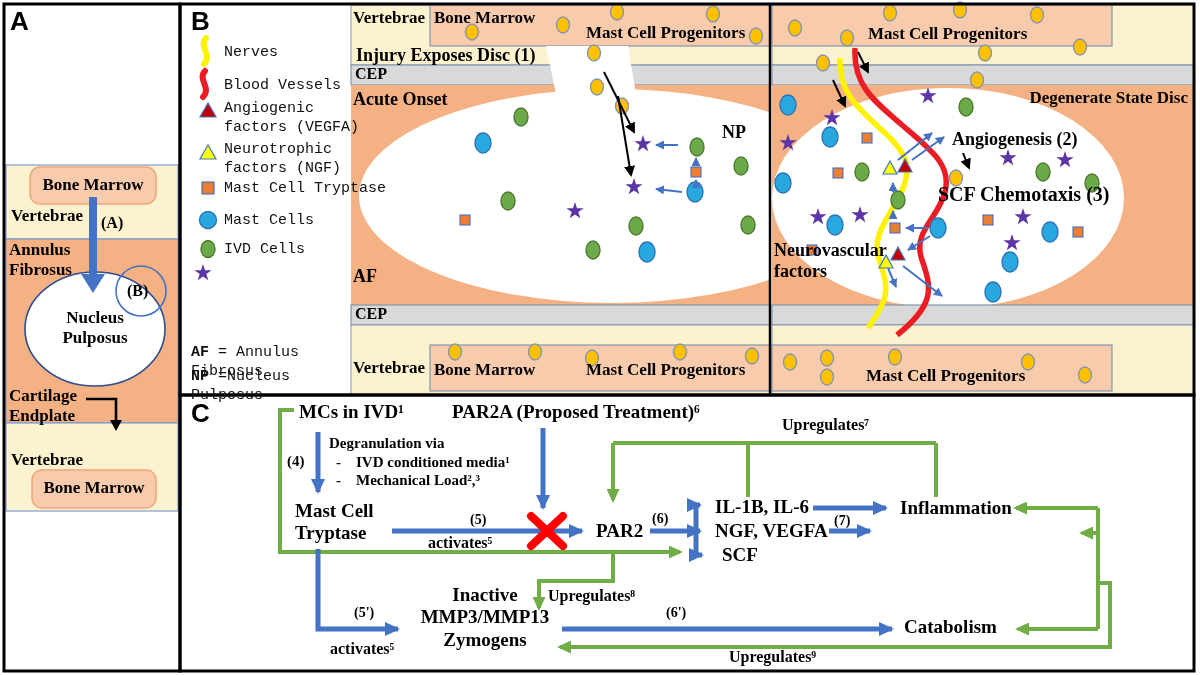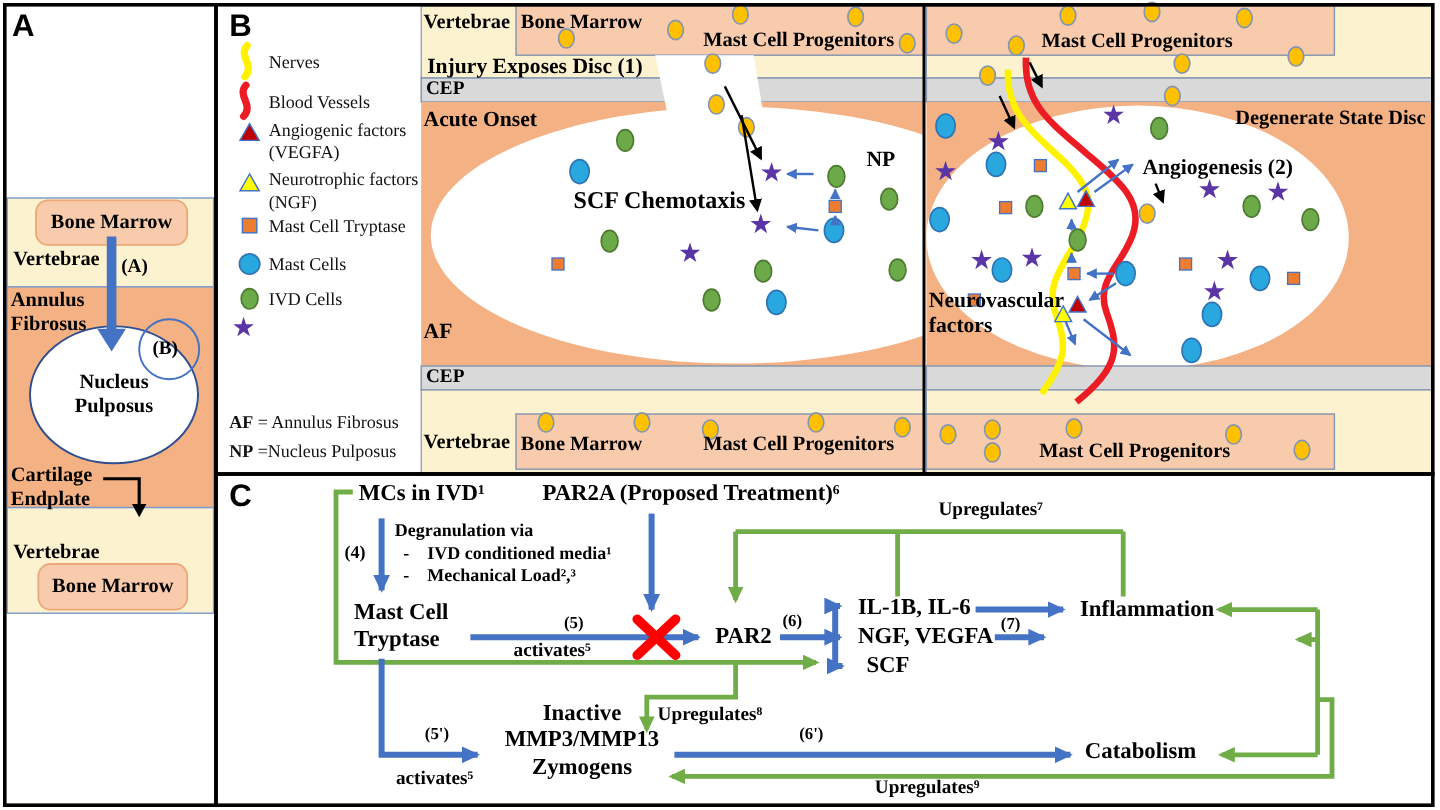--- a/index.html
+++ b/index.html
@@ -4,21 +4,21 @@
 <style>
   html,body{margin:0;padding:0;background:#fff;}
   #fig{position:relative;width:1200px;height:675px;background:#fff;overflow:hidden;}
   #gfx{position:absolute;left:0;top:0;}
   .t{position:absolute;font-family:"Liberation Serif",serif;font-weight:700;color:#000;white-space:pre-line;line-height:1.15;}
   .pre{white-space:pre;}
   .s14{font-size:14px}.s15{font-size:15px}.s16{font-size:16px}.s17{font-size:17px}
   .s18{font-size:18px}.s19{font-size:19px;line-height:1.18}.s20{font-size:20px}
   .ctr{text-align:center}.rt{text-align:right}
   .pl{position:absolute;font-family:"Liberation Sans",sans-serif;font-weight:700;font-size:26px;color:#000;}
-  .leg{position:absolute;font-family:Liberation Serif, serif;font-weight:400;font-size:15px;color:#111;line-height:1.25;}
+  .leg{position:absolute;font-family:Liberation Mono, monospace;font-weight:400;font-size:15px;color:#111;line-height:1.25;}
   .leg b{font-weight:700;}
 </style>
 </head>
 <body>
 
 <div id="fig">
 
 <svg id="gfx" width="1200" height="675" viewBox="0 0 1200 675">
   <defs>
     <marker id="mb" markerUnits="userSpaceOnUse" markerWidth="16" markerHeight="14" refX="13" refY="7" orient="auto">
@@ -304,30 +304,30 @@
 <div class="leg" style="left:191px;top:344px;width:158px"><b>AF</b><span> = Annulus Fibrosus</span></div>
 <div class="leg" style="left:191px;top:368px;width:158px"><b>NP</b><span> =Nucleus Pulposus</span></div>
 
 <div class="t s17" style="left:353px;top:8px">Vertebrae</div>
 <div class="t s17" style="left:434px;top:8px">Bone Marrow</div>
 <div class="t s17" style="left:586px;top:23px">Mast Cell Progenitors</div>
 <div class="t s18" style="left:356px;top:45px">Injury Exposes Disc (1)</div>
 <div class="t s16" style="left:355px;top:65px">CEP</div>
 <div class="t s18" style="left:353px;top:89px">Acute Onset</div>
 <div class="t s18" style="left:722px;top:122px">NP</div>
-<div class="t s20" style="left:478px;top:156px">SCF Chemotaxis</div>
 <div class="t s18" style="left:353px;top:266px">AF</div>
 <div class="t s16" style="left:355px;top:305px">CEP</div>
 <div class="t s17" style="left:353px;top:358px">Vertebrae</div>
 <div class="t s17" style="left:434px;top:360px">Bone Marrow</div>
 <div class="t s17" style="left:586px;top:360px">Mast Cell Progenitors</div>
 
 <div class="t s17" style="left:868px;top:24px">Mast Cell Progenitors</div>
 <div class="t s17 rt" style="left:1018px;top:88px;width:170px">Degenerate State Disc</div>
 <div class="t s18" style="left:952px;top:129px">Angiogenesis (2)</div>
+<div class="t s20" style="left:938px;top:183px">SCF Chemotaxis (3)</div>
 <div class="t s18" style="left:774px;top:240px">Neurovascular
 factors</div>
 <div class="t s17" style="left:866px;top:366px">Mast Cell Progenitors</div>
 
 <div class="pl" style="left:191px;top:398px">C</div>
 <div class="t s19" style="left:299px;top:401px">MCs in IVD¹</div>
 <div class="t s19" style="left:452px;top:401px">PAR2A (Proposed Treatment)⁶</div>
 <div class="t s15" style="left:287px;top:453px">(4)</div>
 <div class="t s15" style="left:329px;top:435px">Degranulation via</div>
 <div class="t s15 pre" style="left:336px;top:454px">-    IVD conditioned media¹</div>

